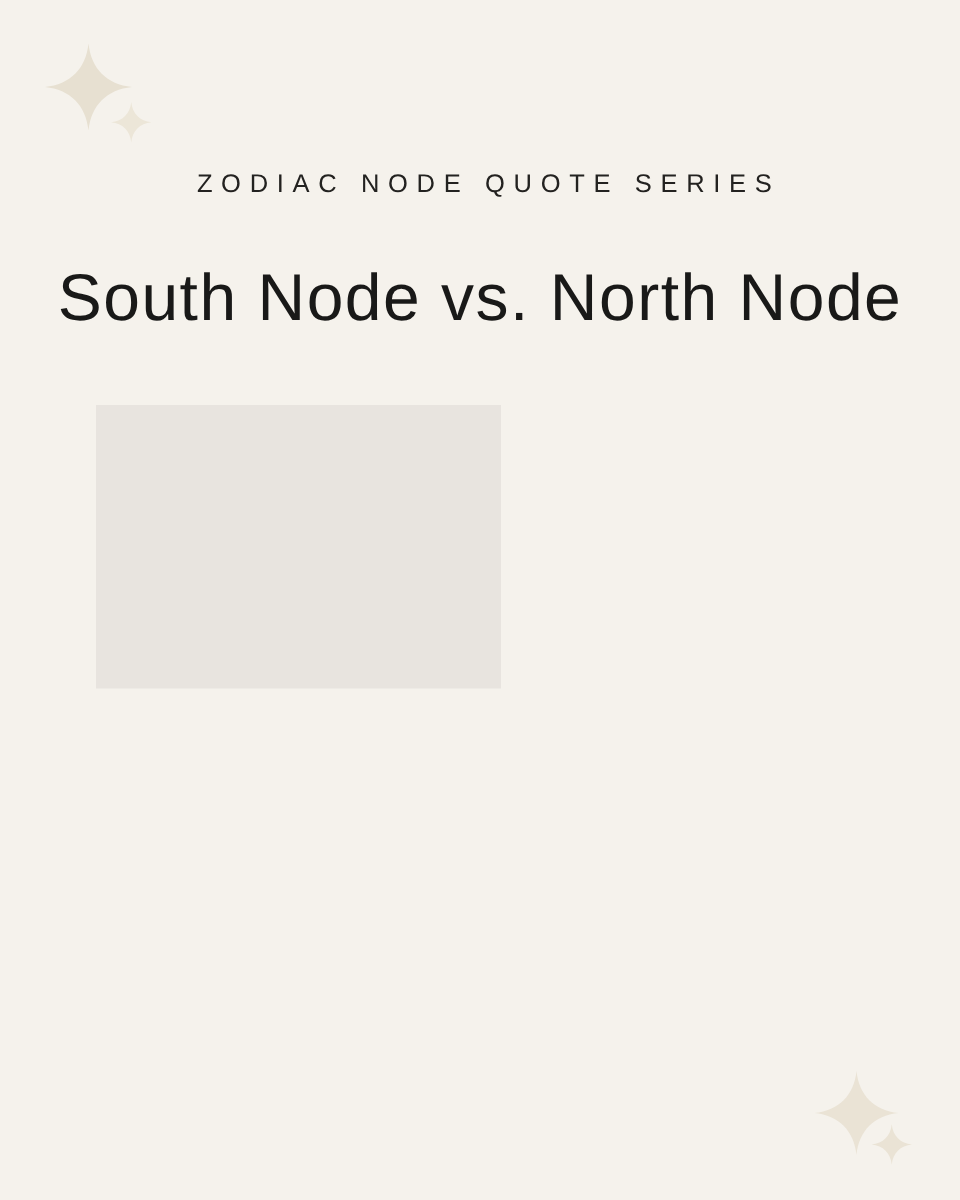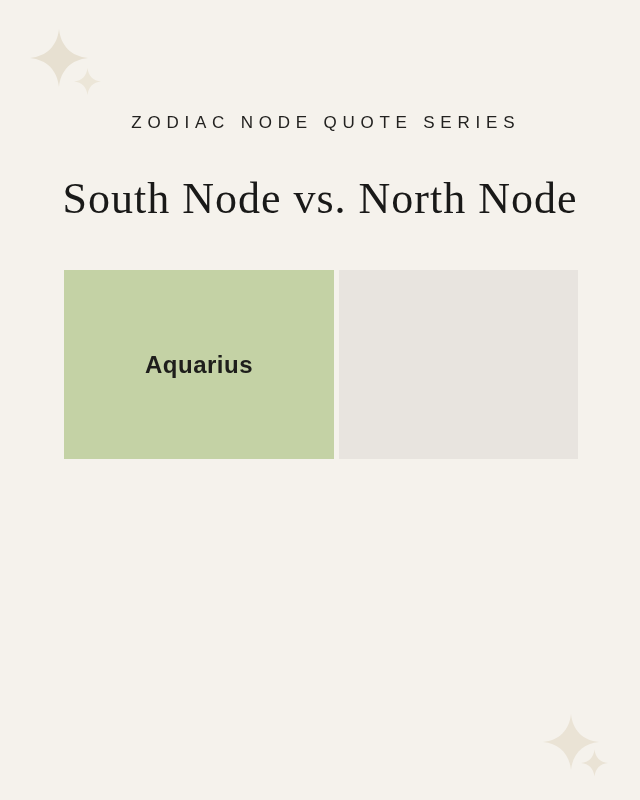--- a/index.html
+++ b/index.html
@@ -44,21 +44,21 @@
     padding-left: 0.34em;
     color: #232220;
   }
   .page-title {
     position: absolute;
     top: 168px;
     left: 0;
     width: 640px;
     margin: 0;
     text-align: center;
-    font-family: Liberation Serif, serif;
+    font-family: Liberation Sans, sans-serif;
     font-size: 44px;
     line-height: 62px;
     font-weight: 400;
     letter-spacing: 1px;
     color: #191918;
   }
 
   
   .comparison-table {
     position: absolute;
@@ -106,21 +106,20 @@
   <svg class="sparkle sp-tl-small" viewBox="0 0 100 100" aria-hidden="true">
     <path d="M50 0 C53 29 71 47 100 50 C71 53 53 71 50 100 C47 71 29 53 0 50 C29 47 47 29 50 0 Z"></path>
   </svg>
 
   <div class="series-label">ZODIAC NODE QUOTE SERIES</div>
 
   <h1 class="page-title">South Node vs. North Node</h1>
 
   <div class="comparison-table">
 
-    <div class="cell head">Aquarius</div>
 
 
 
     <div class="cell quote">
     </div>
 
   </div>
 
   <svg class="sparkle sp-br-big" viewBox="0 0 100 100" aria-hidden="true">
     <path d="M50 0 C53 29 71 47 100 50 C71 53 53 71 50 100 C47 71 29 53 0 50 C29 47 47 29 50 0 Z"></path>

